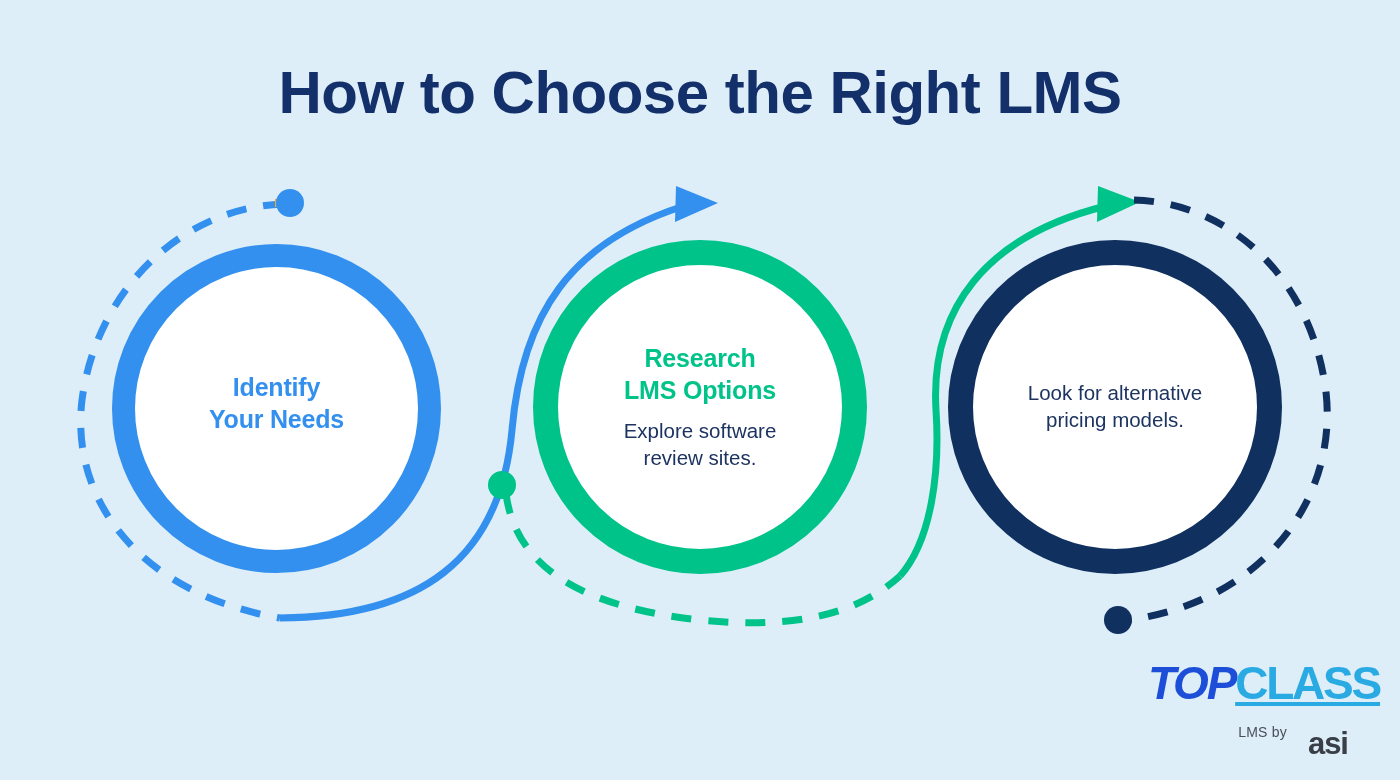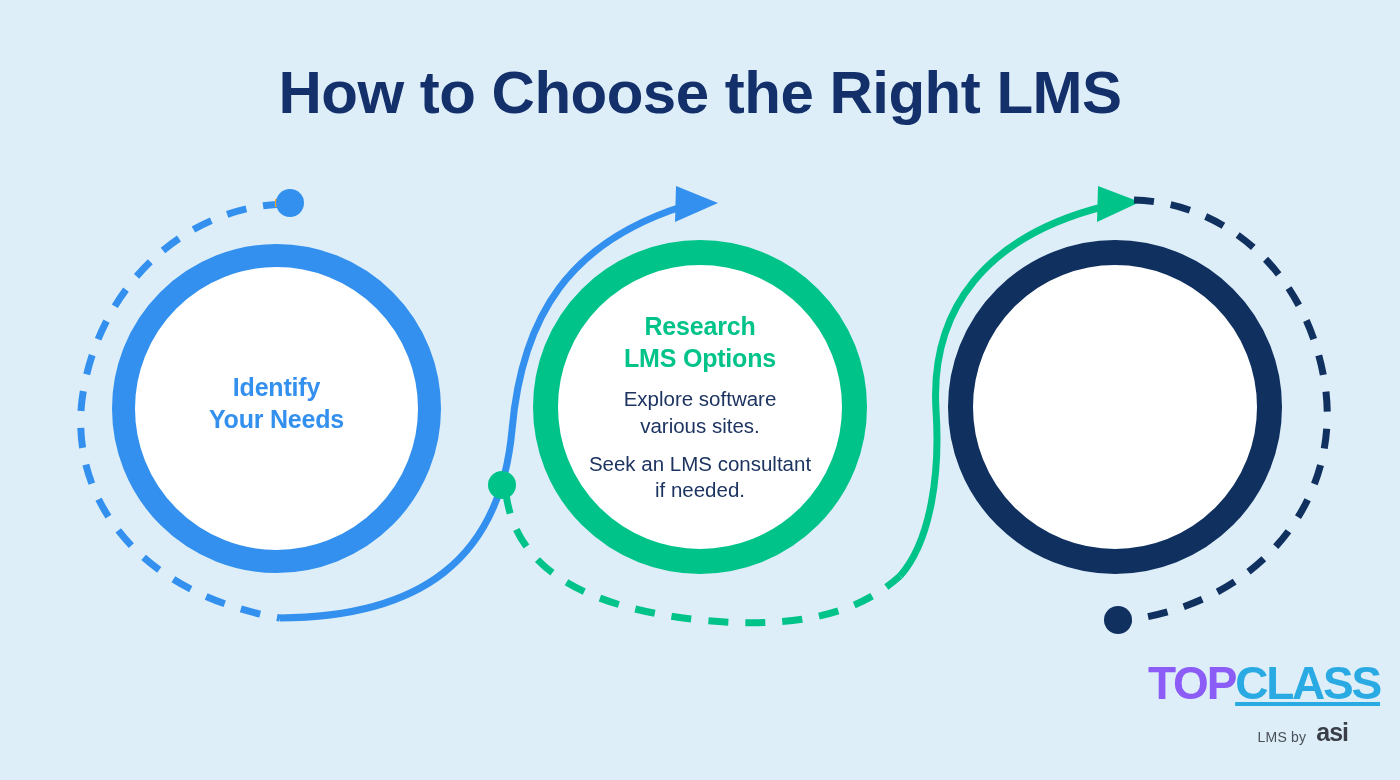--- a/index.html
+++ b/index.html
@@ -118,34 +118,34 @@
     top: 660px;
     width: 200px;
     text-align: right;
   }
   .logo-word {
     font-size: 46px;
     font-weight: bold;
     letter-spacing: -2.2px;
     line-height: 1;
   }
-  .logo-top { color: #8b5cf6; }
+  .logo-top { color: #1d4ed8; font-style: italic; }
   .logo-class { color: #29AAE2; text-decoration: underline; }
   .logo-sub {
-    margin-top: 10px;
+    margin-top: 18px;
     font-size: 14px;
     color: #4A4F57;
     letter-spacing: 0.2px;
     display: flex;
     justify-content: flex-end;
-    align-items: flex-end;
-    gap: 10px;
+    align-items: flex-start;
+    gap: 21px;
   }
   .logo-asi {
-    font-size: 25px;
+    font-size: 31px;
     font-weight: bold;
     letter-spacing: -1px;
     color: #3A3F47;
     position: relative;
     top: 2px;
   }
 </style>
 </head>
 <body>
 
@@ -184,30 +184,30 @@
 Your Needs</div>
     </div>
   </div>
 
   <div class="step" id="step-2">
     <div class="step-inner">
       <div class="step-heading">Research
 LMS Options</div>
       <div class="step-body">
         <div class="line">Explore software
-various sites.</div>
-        <div class="line">Seek an LMS consultant
-if needed.</div>
+review sites.</div>
       </div>
     </div>
   </div>
 
   <div class="step" id="step-3">
     <div class="step-inner">
       <div class="step-body">
+        <div class="line">Look for alternative
+pricing models.</div>
       </div>
     </div>
   </div>
 
   <div class="logo">
     <div class="logo-word"><span class="logo-top">TOP</span><span class="logo-class">CLASS</span></div>
     <div class="logo-sub">
       <span>LMS by</span>
       <span class="logo-asi">asi</span>
     </div>

